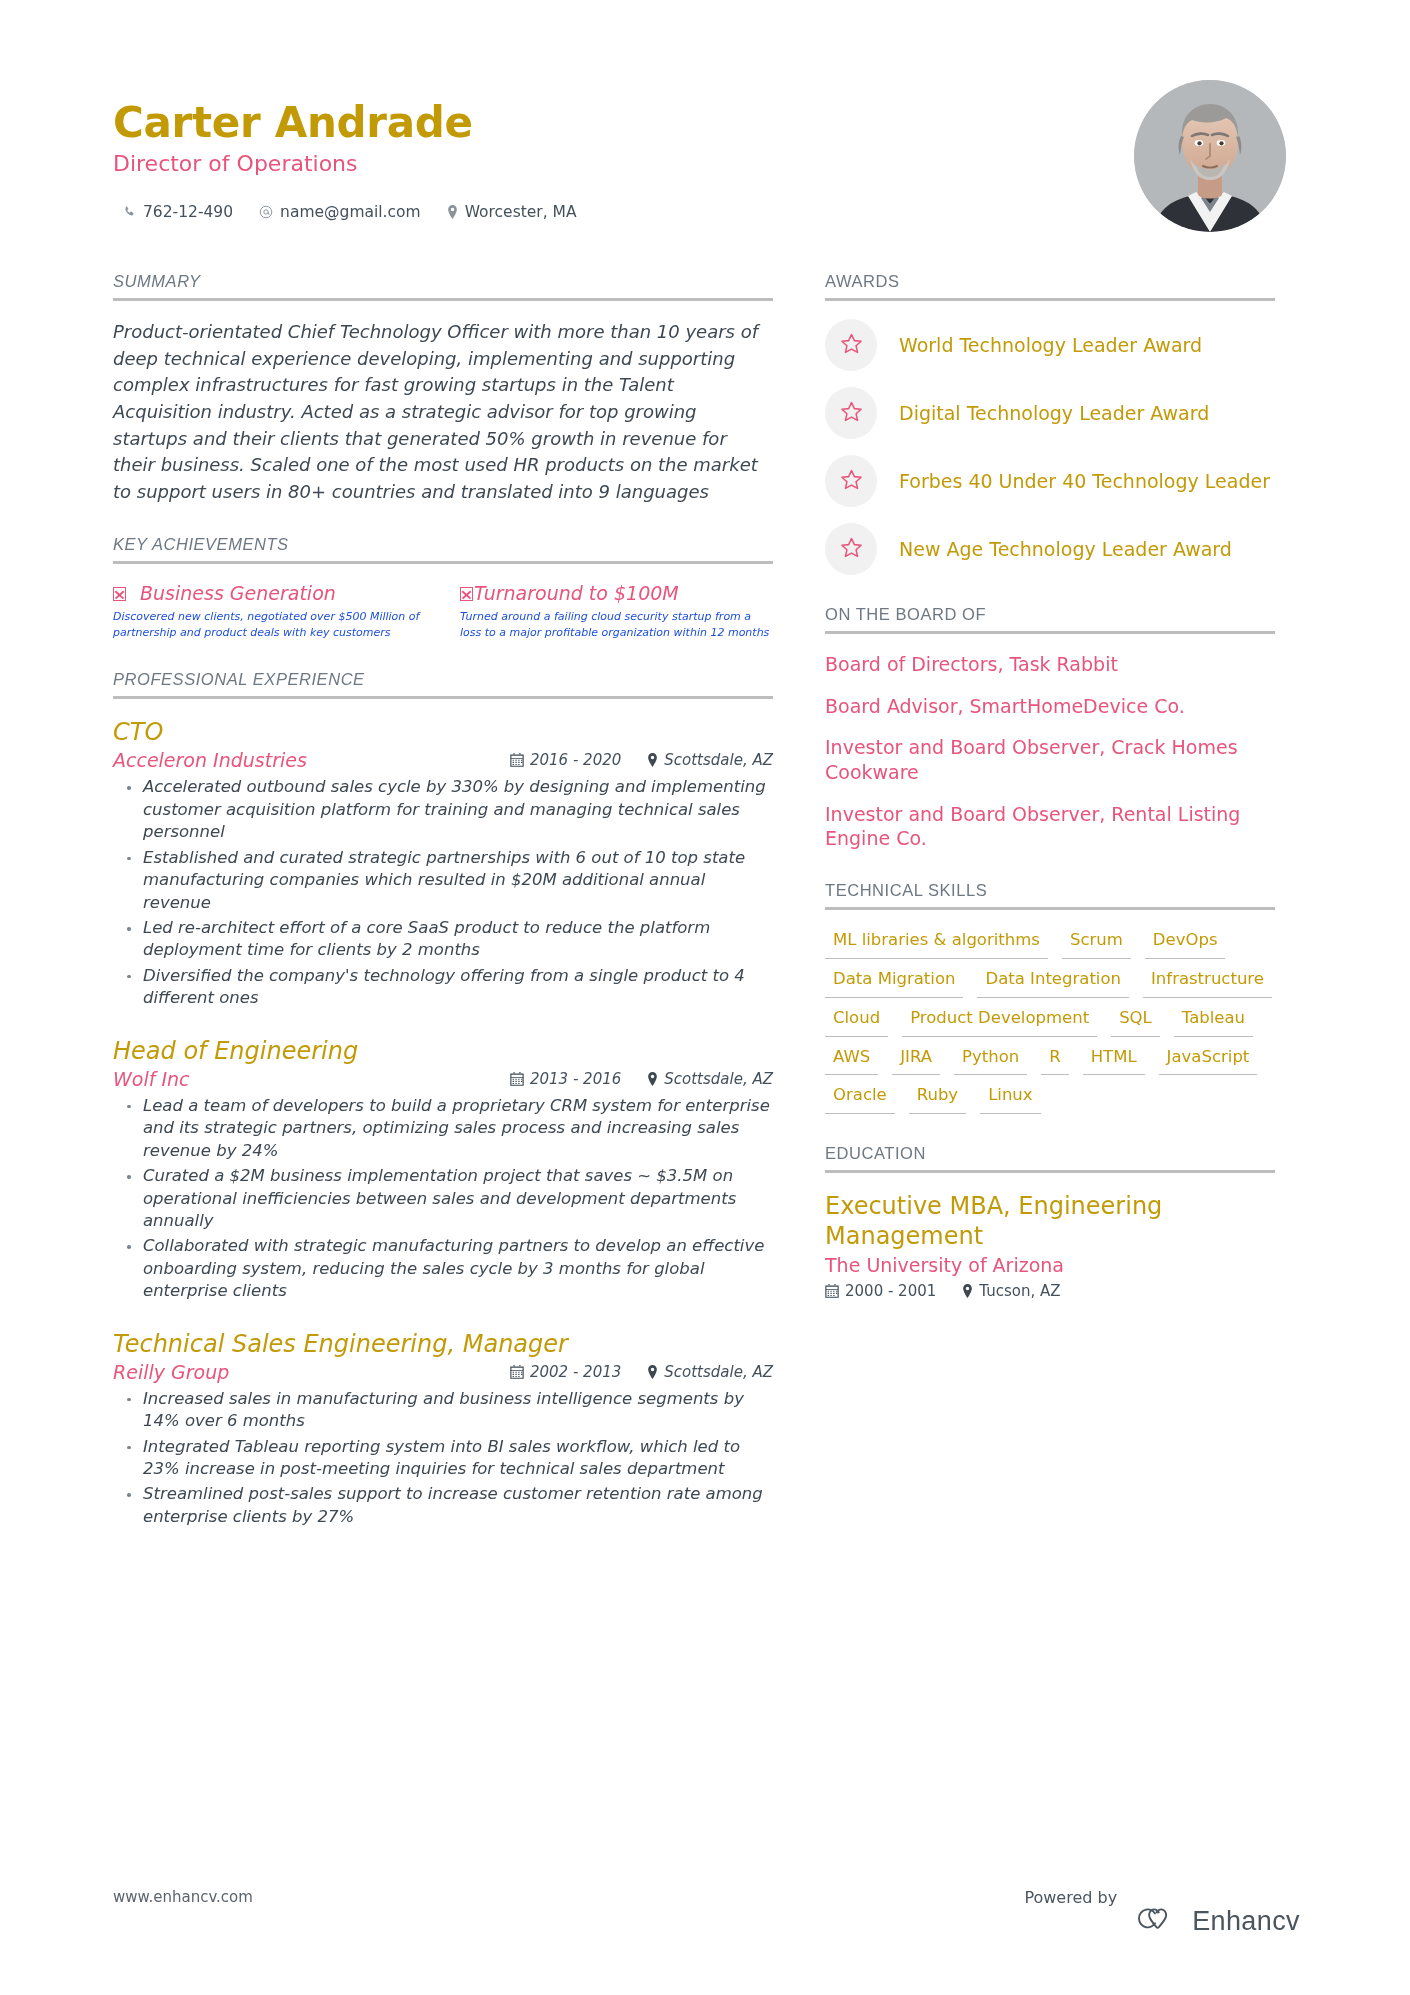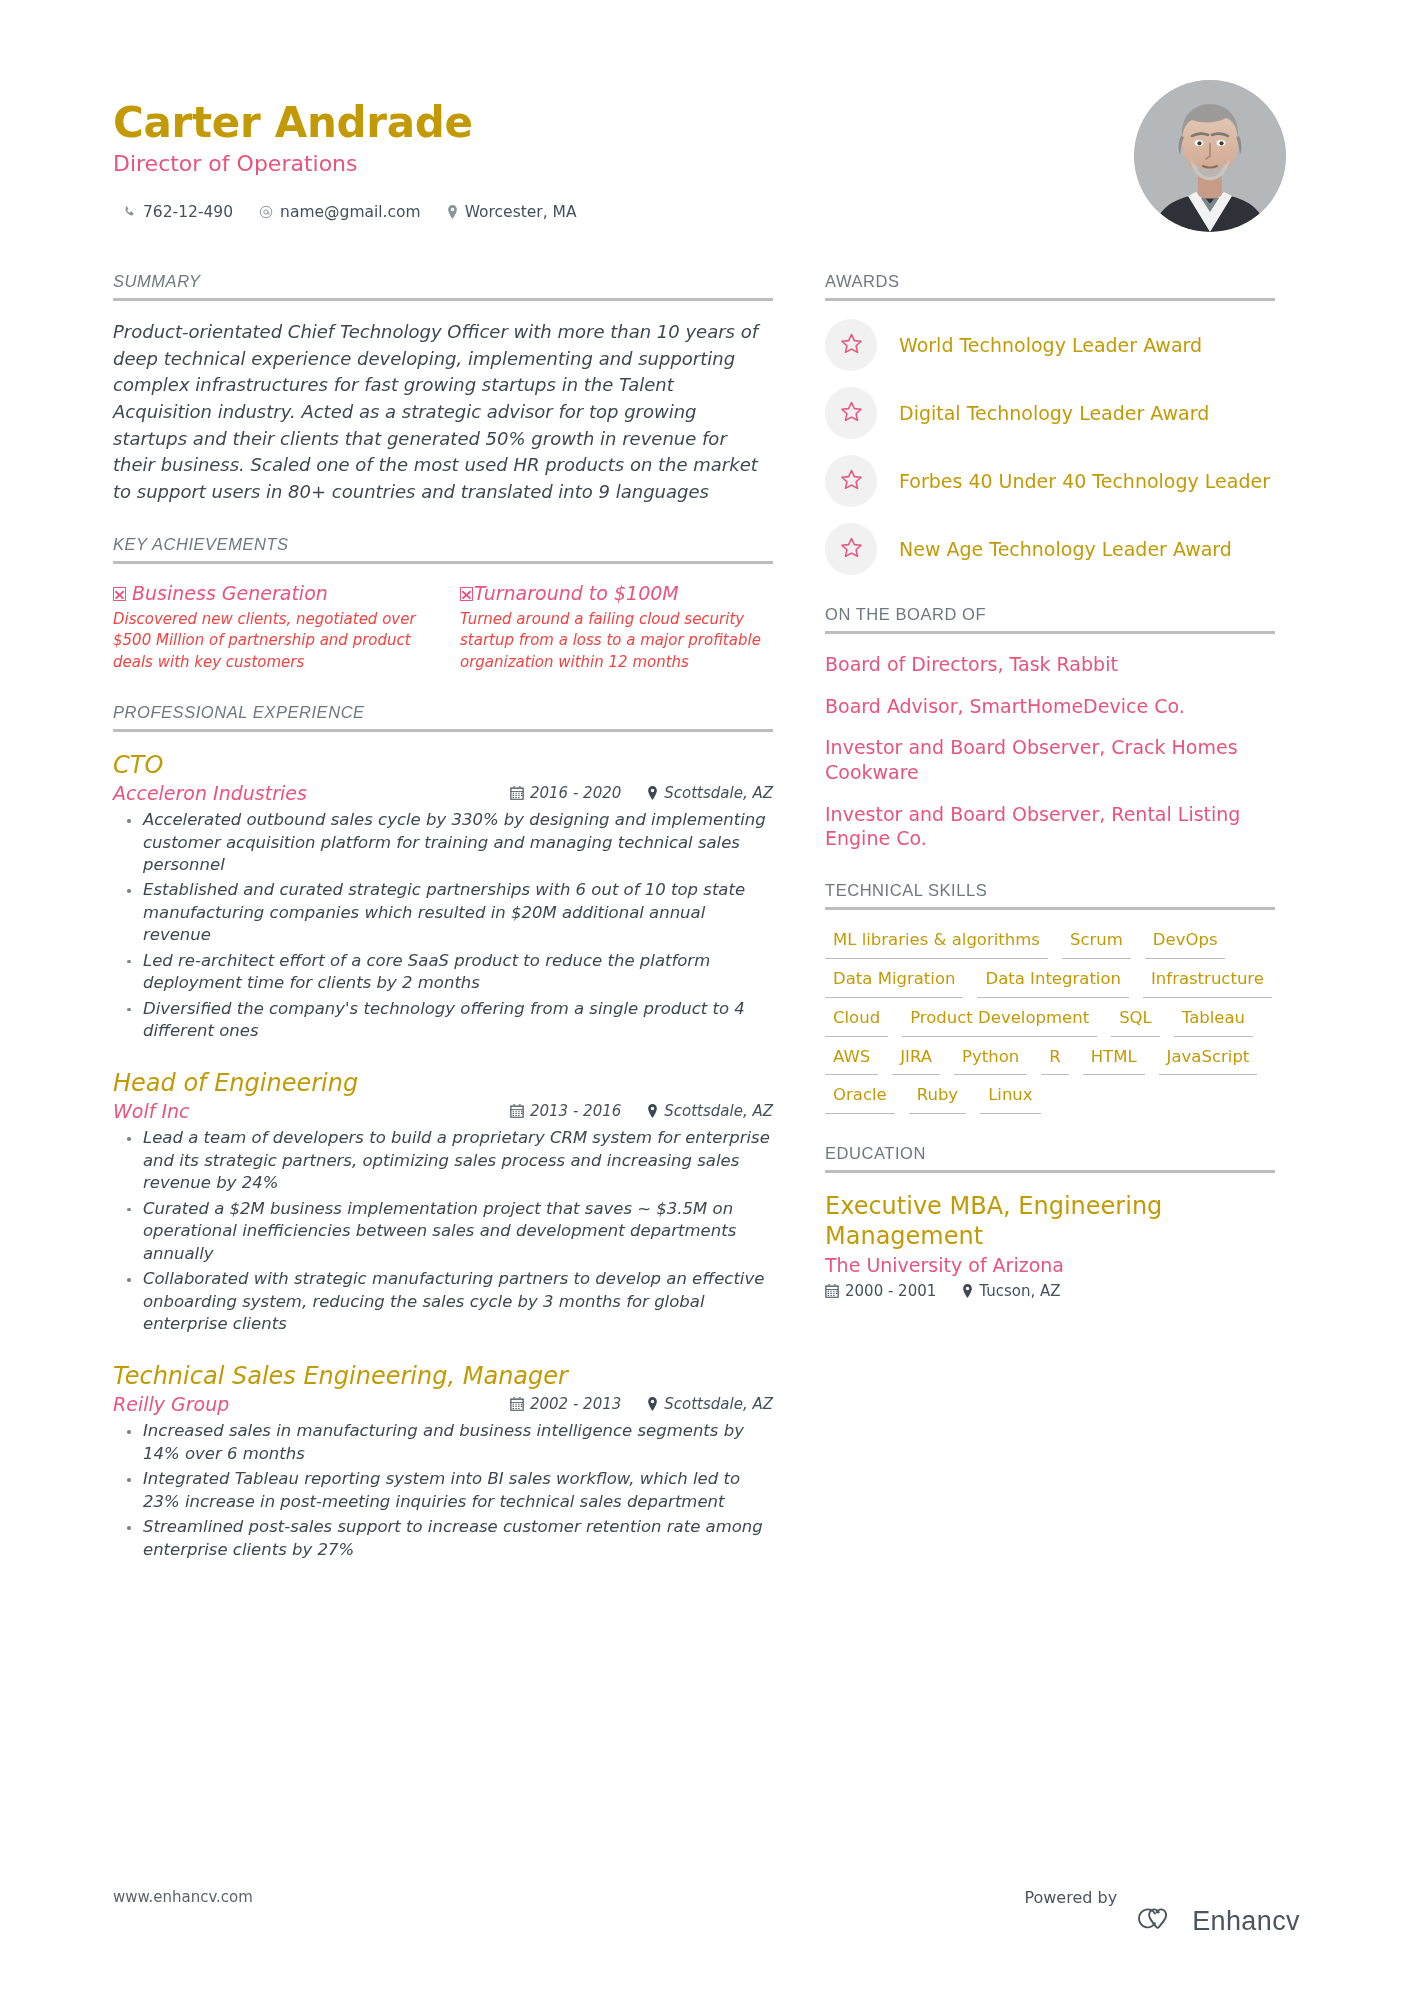--- a/index.html
+++ b/index.html
@@ -98,21 +98,21 @@
 
   
   .ka-grid {
     display: flex;
     gap: 34px;
   }
   .ka-item { flex: 1 1 0; }
   .ka-head {
     display: flex;
     align-items: baseline;
-    gap: 6px;
+    gap: 14px;
     color: #E8547C;
     font-size: 19px;
     margin-bottom: 4px;
     line-height: 1.2;
   }
   .ka-head.tight { gap: 1px; }
   .tofu {
     display: inline-block;
     width: 13px;
     height: 14px;
@@ -124,23 +124,23 @@
   .tofu::before, .tofu::after {
     content: "";
     position: absolute;
     left: 0; top: 50%;
     width: 100%; height: 1.6px;
     background: #E8547C;
   }
   .tofu::before { transform: rotate(42deg); }
   .tofu::after  { transform: rotate(-42deg); }
   .ka-body {
-    font-size: 15px;
+    font-size: 11px;
     line-height: 1.42;
-    color: #ef4444;
+    color: #1d4ed8;
   }
 
   
   .job { margin-bottom: 26px; }
   .job-role {
     font-size: 24px;
     color: #C29A06;
     line-height: 1.25;
     margin-bottom: 2px;
   }

